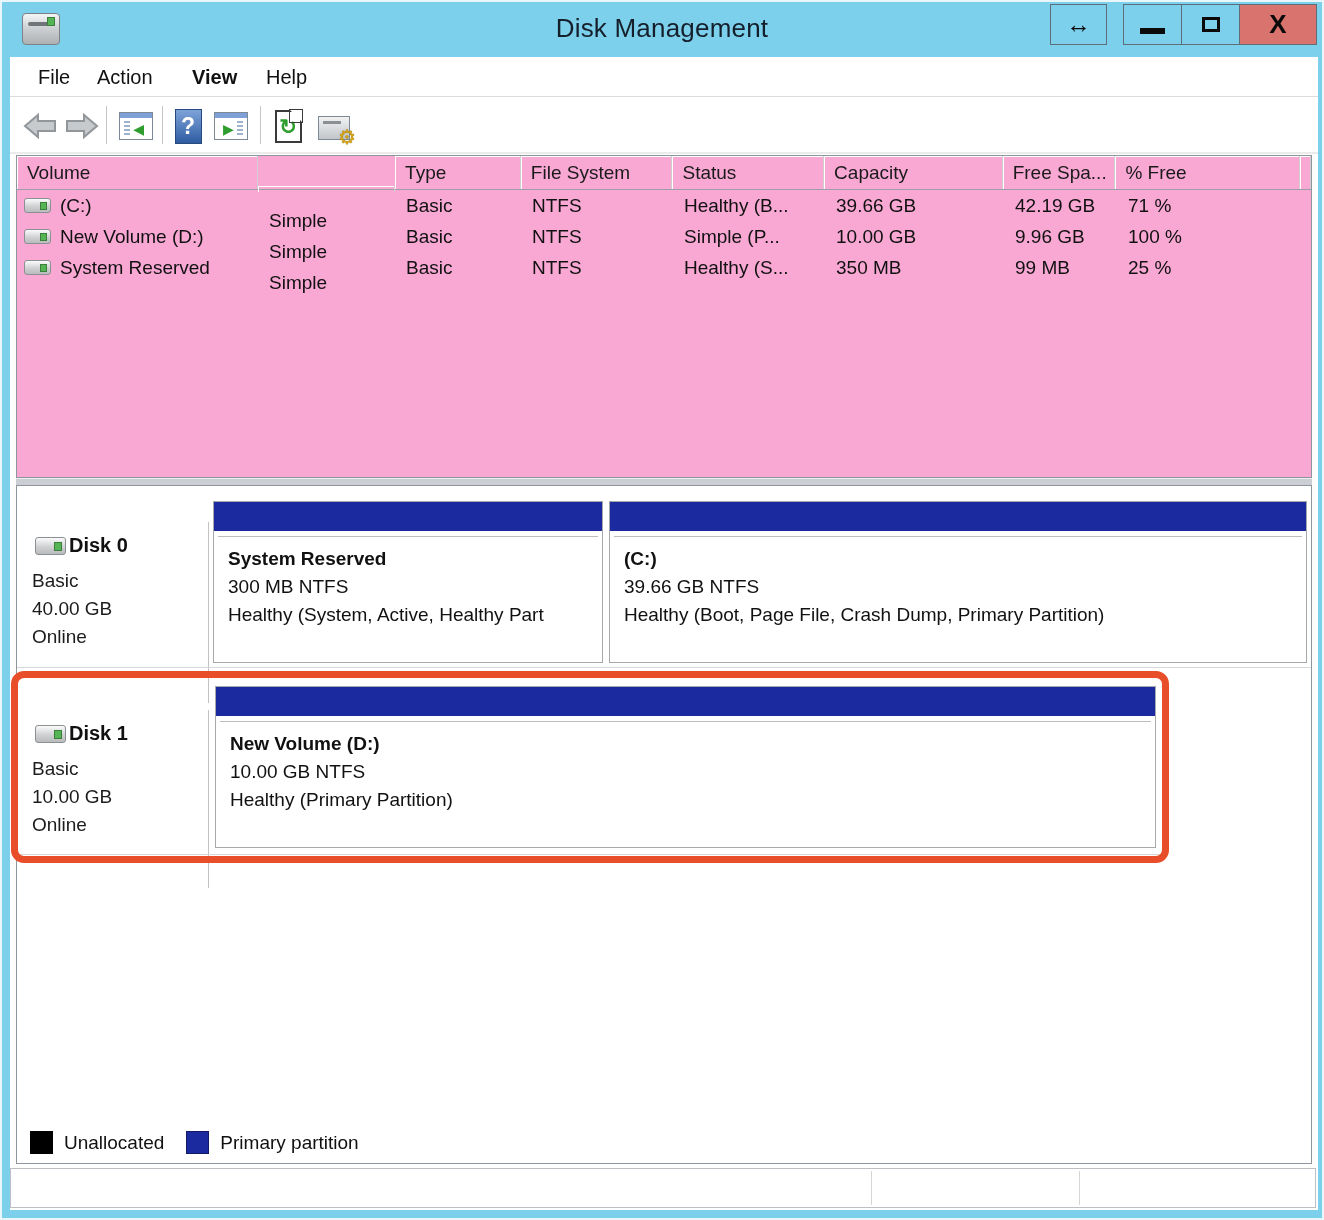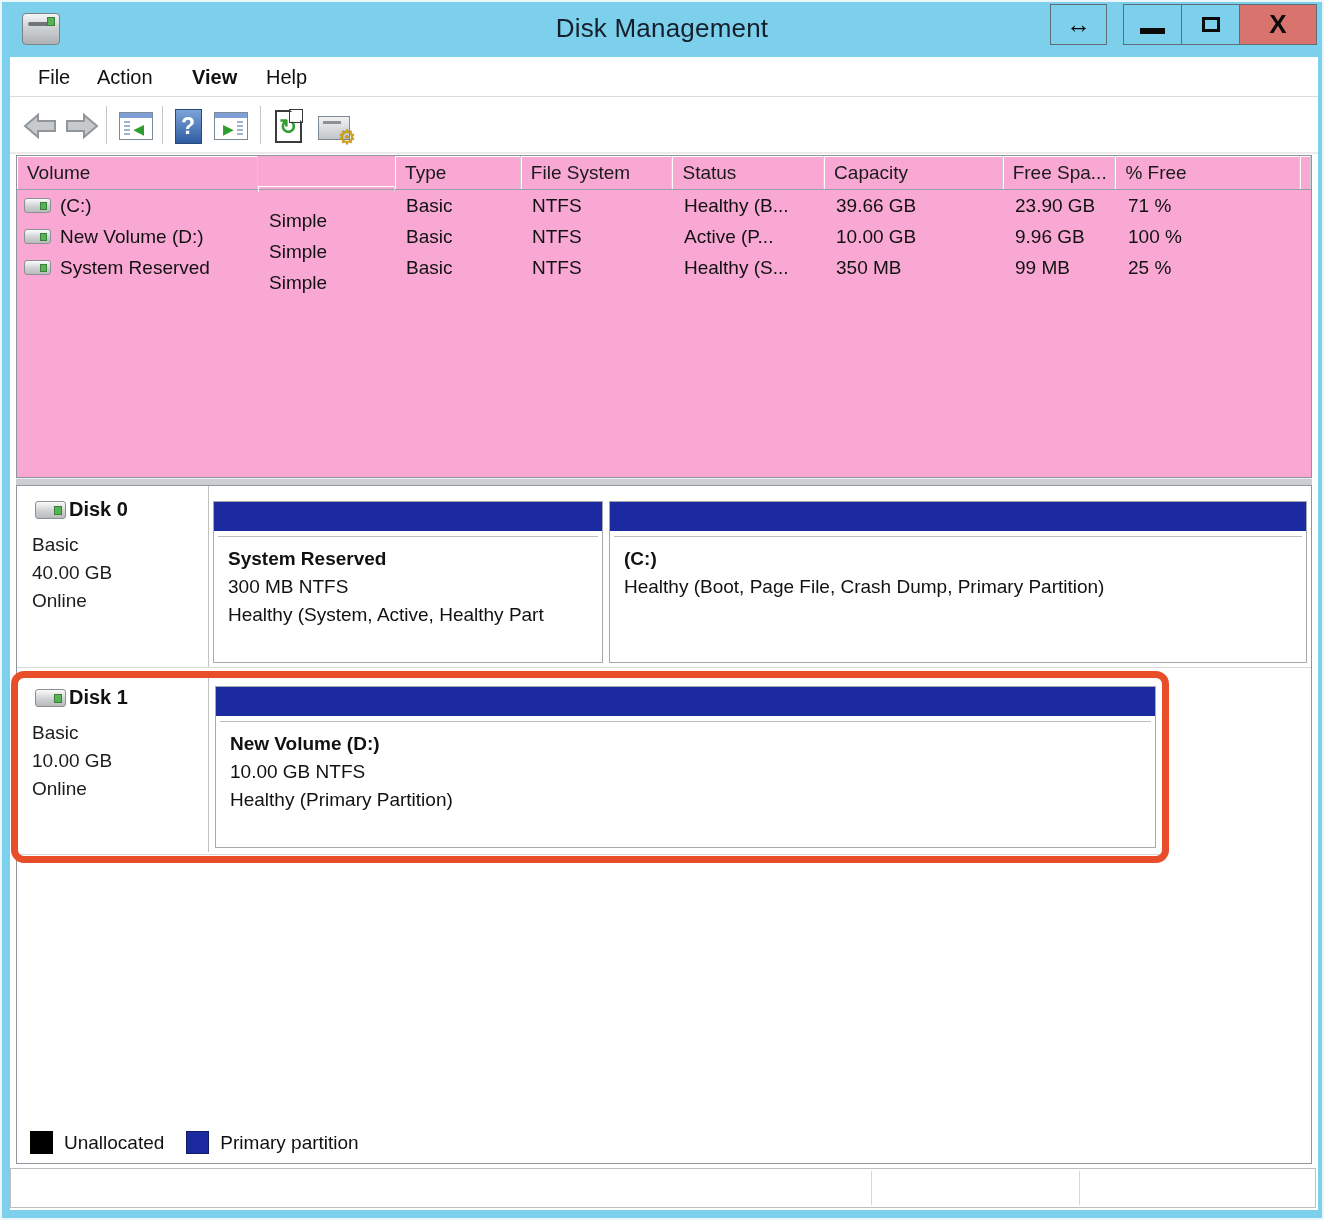--- a/index.html
+++ b/index.html
@@ -71,21 +71,21 @@
   .vol-icon { width:27px; height:15px; flex:0 0 auto; border:1px solid #8b9094; border-radius:3px;
     background:linear-gradient(180deg,#fbfbfb,#cfd1d3 55%,#b9bbbd); position:relative; }
   .vol-icon::after { content:""; position:absolute; right:3px; bottom:2px; width:5px; height:6px;
     background:#55b554; border:1px solid #3c7e3c; }
   
   .splitter { position:absolute; left:6px; top:421px; width:1296px; height:7px;
     background:#cbced2; border-top:1px solid #eceff1; }
   
   .graphview { position:absolute; left:6px; top:428px; width:1296px; height:679px;
     border:1px solid #8f959c; background:#fff; }
-  .disk-left { position:absolute; left:0; width:192px; border-right:1px solid #c2c2c2; }
+  .disk-left { position:absolute; left:0; width:192px; border-right:1px solid #c2c2c2;margin-top:36px; }
   .dl0 { top:0; height:181px; }
   .dl1 { top:188px; height:178px; }
   .disk-title { position:absolute; left:18px; top:12px; display:flex; align-items:center; gap:3px; }
   .disk-icon { width:31px; height:18px; border:1px solid #8b9094; border-radius:3px;
     background:linear-gradient(180deg,#fbfbfb,#cfd1d3 55%,#b9bbbd); position:relative; }
   .disk-icon::after { content:""; position:absolute; right:3px; bottom:3px; width:6px; height:7px;
     background:#55b554; border:1px solid #3c7e3c; }
   .disk-name { font-size:20px; font-weight:bold; }
   .disk-line { position:absolute; left:15px; font-size:19px; color:#1c1c1c; }
   .ln1 { top:48px; } .ln2 { top:76px; } .ln3 { top:104px; }
@@ -199,33 +199,33 @@
       <div class="lv-row">
         <div class="vol-cell c0">
           <span class="vol-icon"></span>
           <span>(C:)</span>
         </div>
         <div class="cell c1">Simple</div>
         <div class="cell c2">Basic</div>
         <div class="cell c3">NTFS</div>
         <div class="cell c4">Healthy (B...</div>
         <div class="cell c5">39.66 GB</div>
-        <div class="cell c6">23.90 GB</div>
+        <div class="cell c6">42.19 GB</div>
         <div class="cell c7">71 %</div>
       </div>
 
       <div class="lv-row">
         <div class="vol-cell c0">
           <span class="vol-icon"></span>
           <span>New Volume (D:)</span>
         </div>
         <div class="cell c1">Simple</div>
         <div class="cell c2">Basic</div>
         <div class="cell c3">NTFS</div>
-        <div class="cell c4">Active (P...</div>
+        <div class="cell c4">Simple (P...</div>
         <div class="cell c5">10.00 GB</div>
         <div class="cell c6">9.96 GB</div>
         <div class="cell c7">100 %</div>
       </div>
 
       <div class="lv-row">
         <div class="vol-cell c0">
           <span class="vol-icon"></span>
           <span>System Reserved</span>
         </div>
@@ -259,20 +259,21 @@
           <div class="pname">System Reserved</div>
           <div>300 MB NTFS</div>
           <div>Healthy (System, Active, Healthy Part</div>
         </div>
       </div>
 
       <div class="part p-c">
         <div class="pbar"></div>
         <div class="ptext">
           <div class="pname">(C:)</div>
+          <div>39.66 GB NTFS</div>
           <div>Healthy (Boot, Page File, Crash Dump, Primary Partition)</div>
         </div>
       </div>
 
       <div class="rowsep" style="left:0; top:181px; width:100%;"></div>
 
       <div class="disk-left dl1">
         <div class="disk-title">
           <span class="disk-icon"></span>
           <span class="disk-name">Disk 1</span>

